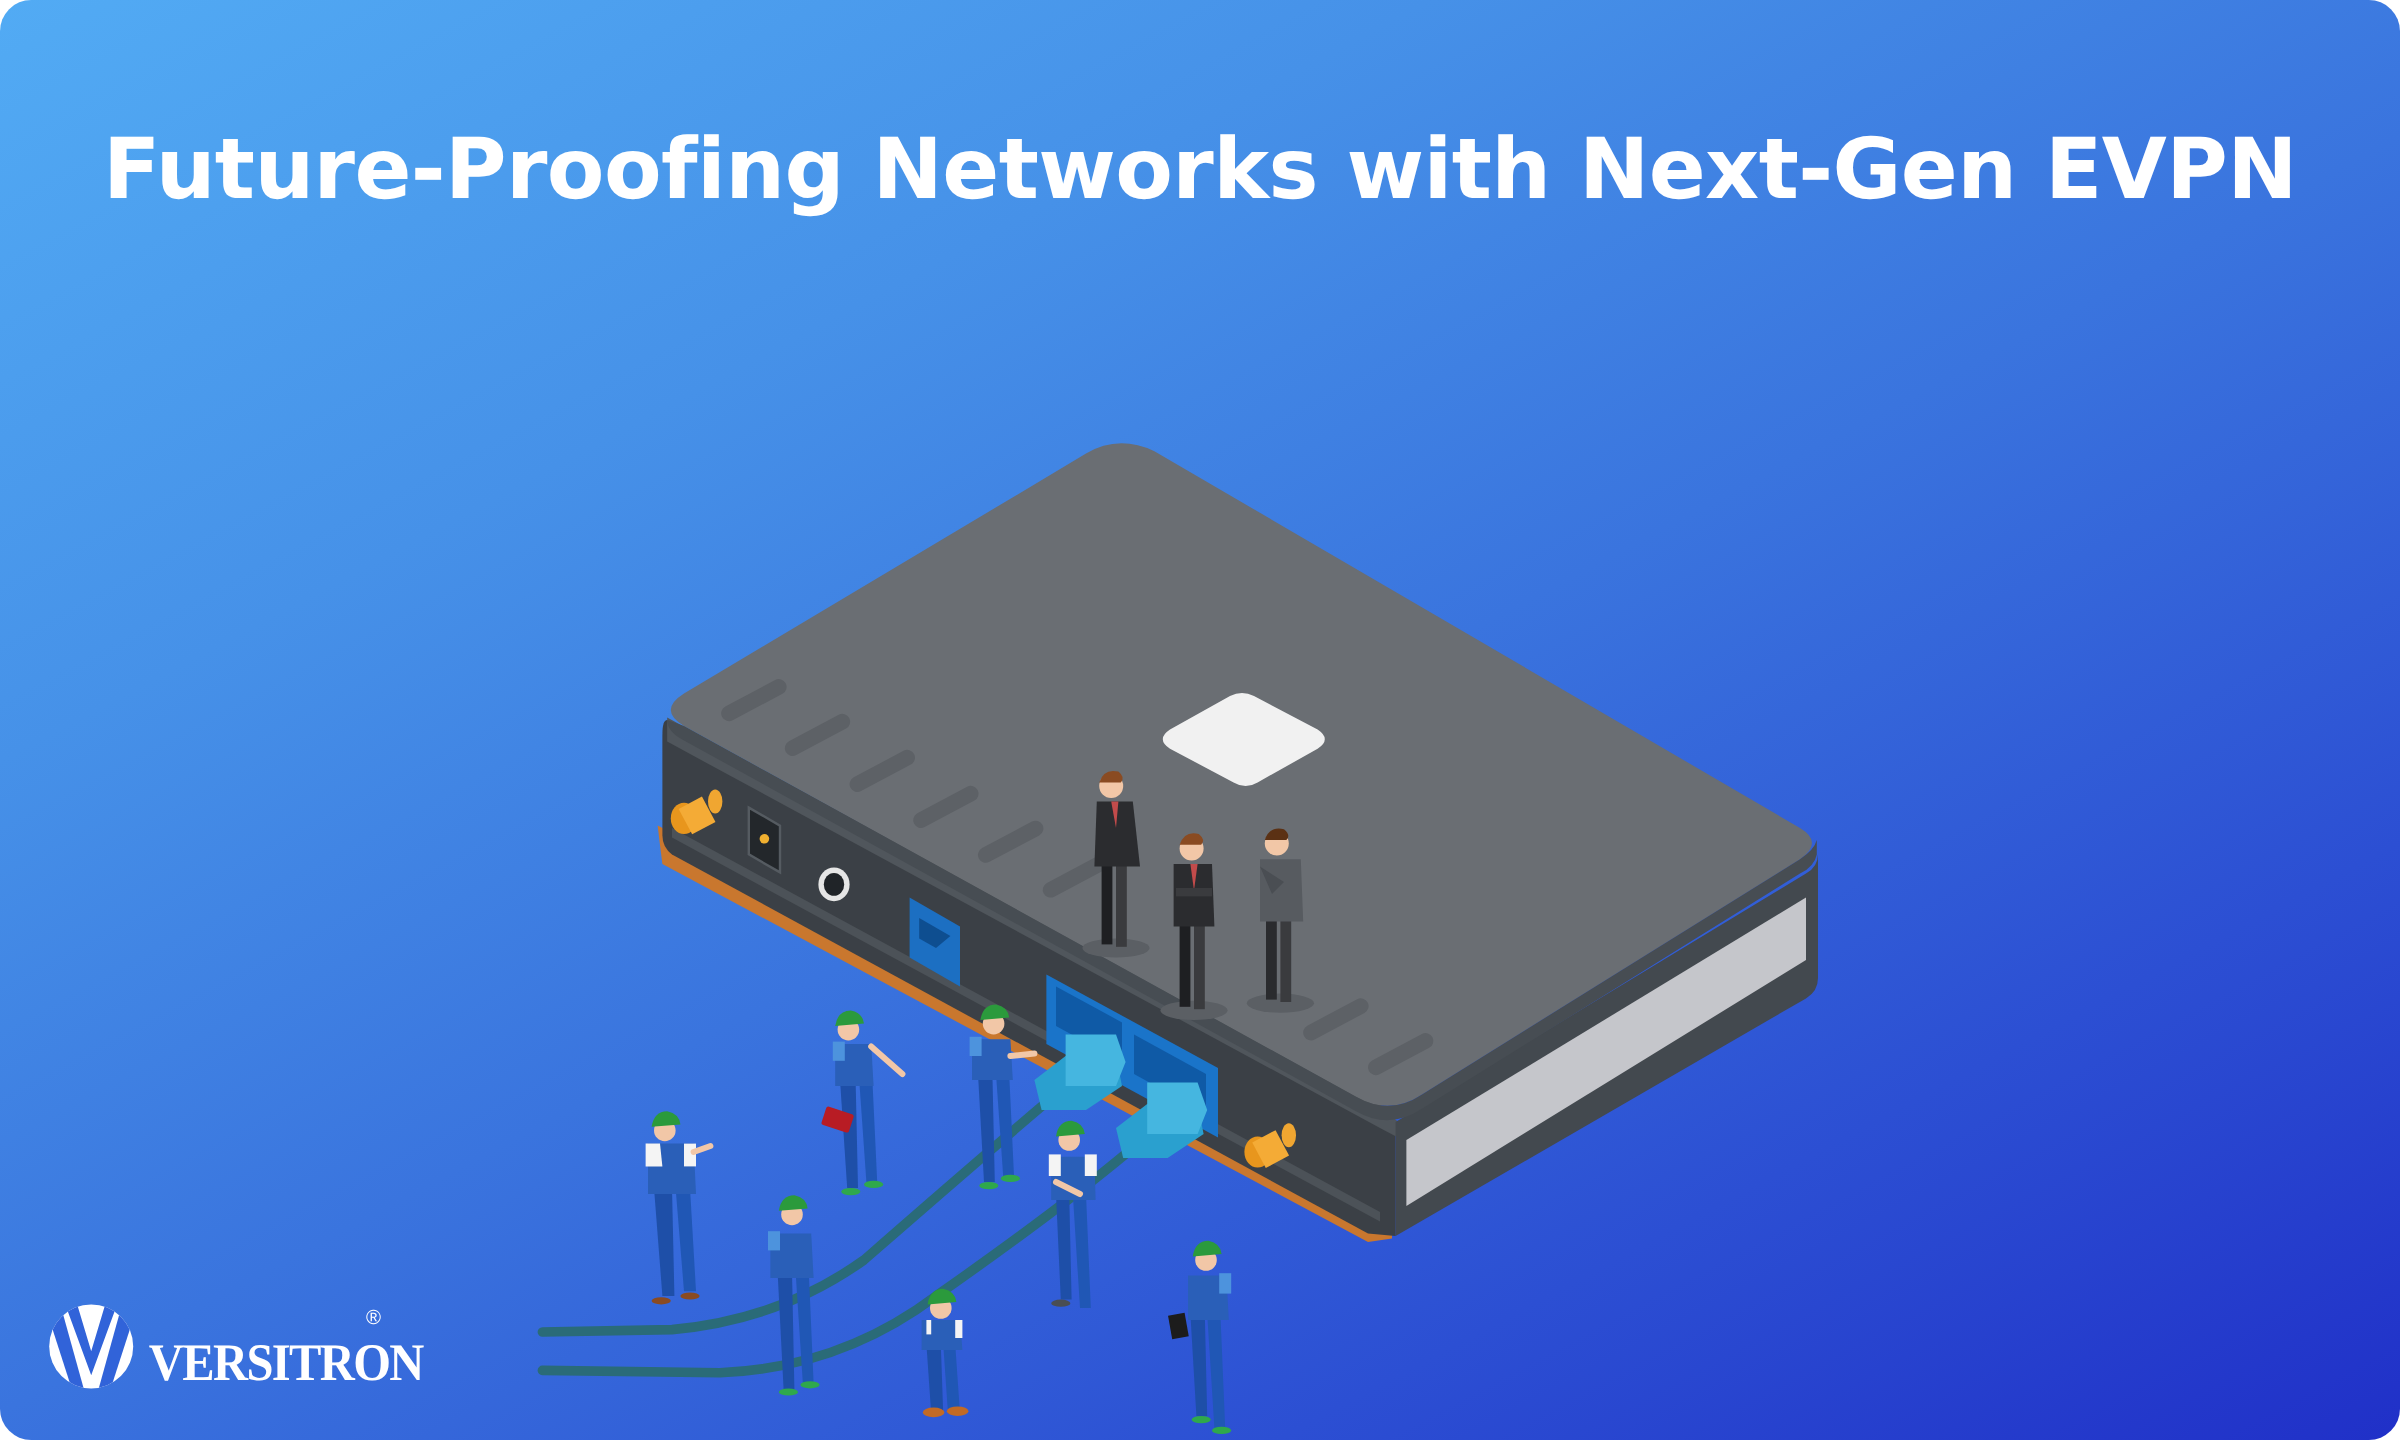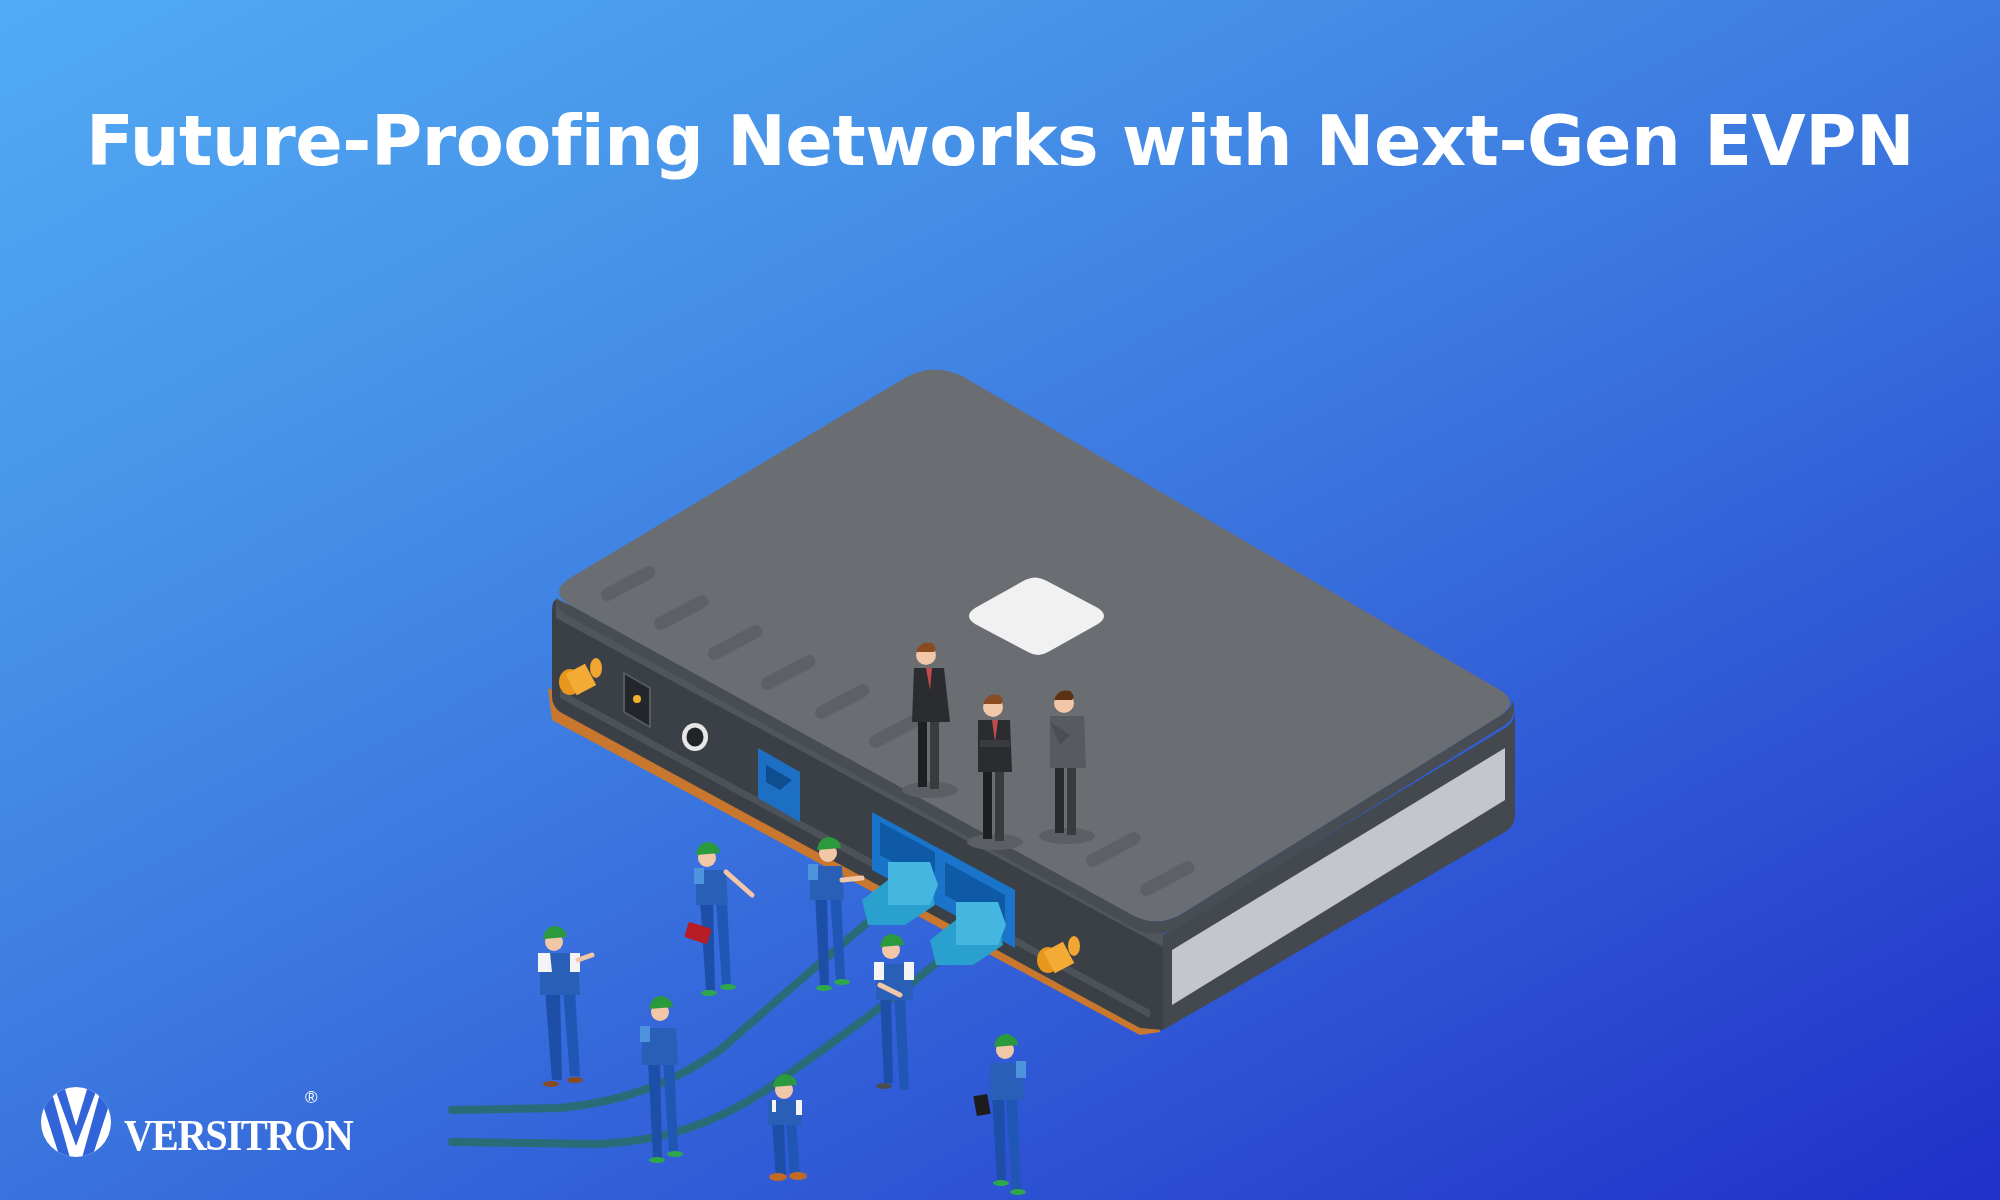--- a/index.html
+++ b/index.html
@@ -1,19 +1,20 @@
 <!DOCTYPE html>
 <html><head>
 <meta charset="utf-8">
 <style>
   html, body { margin: 0; padding: 0; }
   body { width: 2000px; height: 1200px; overflow: hidden; }
   .banner {
     position: relative; width: 2000px; height: 1200px; overflow: hidden;
     background: linear-gradient(152deg, #52abf4 0%, #4691e8 28%, #3a74de 52%, #2c4fd3 78%, #2030c8 100%);
+    border-radius: 26px;
   }
   .title {
     position: absolute; left: 0; top: 86px; width: 2000px;
     text-align: center; color: #ffffff;
     font-family: "DejaVu Sans", "Liberation Sans", sans-serif;
     font-weight: bold; font-size: 70px; line-height: 111px;
     letter-spacing: -0.5px;
   }
   .title span { display: block; }
   .illustration { position: absolute; left: 0; top: 0; width: 2000px; height: 1200px; }

